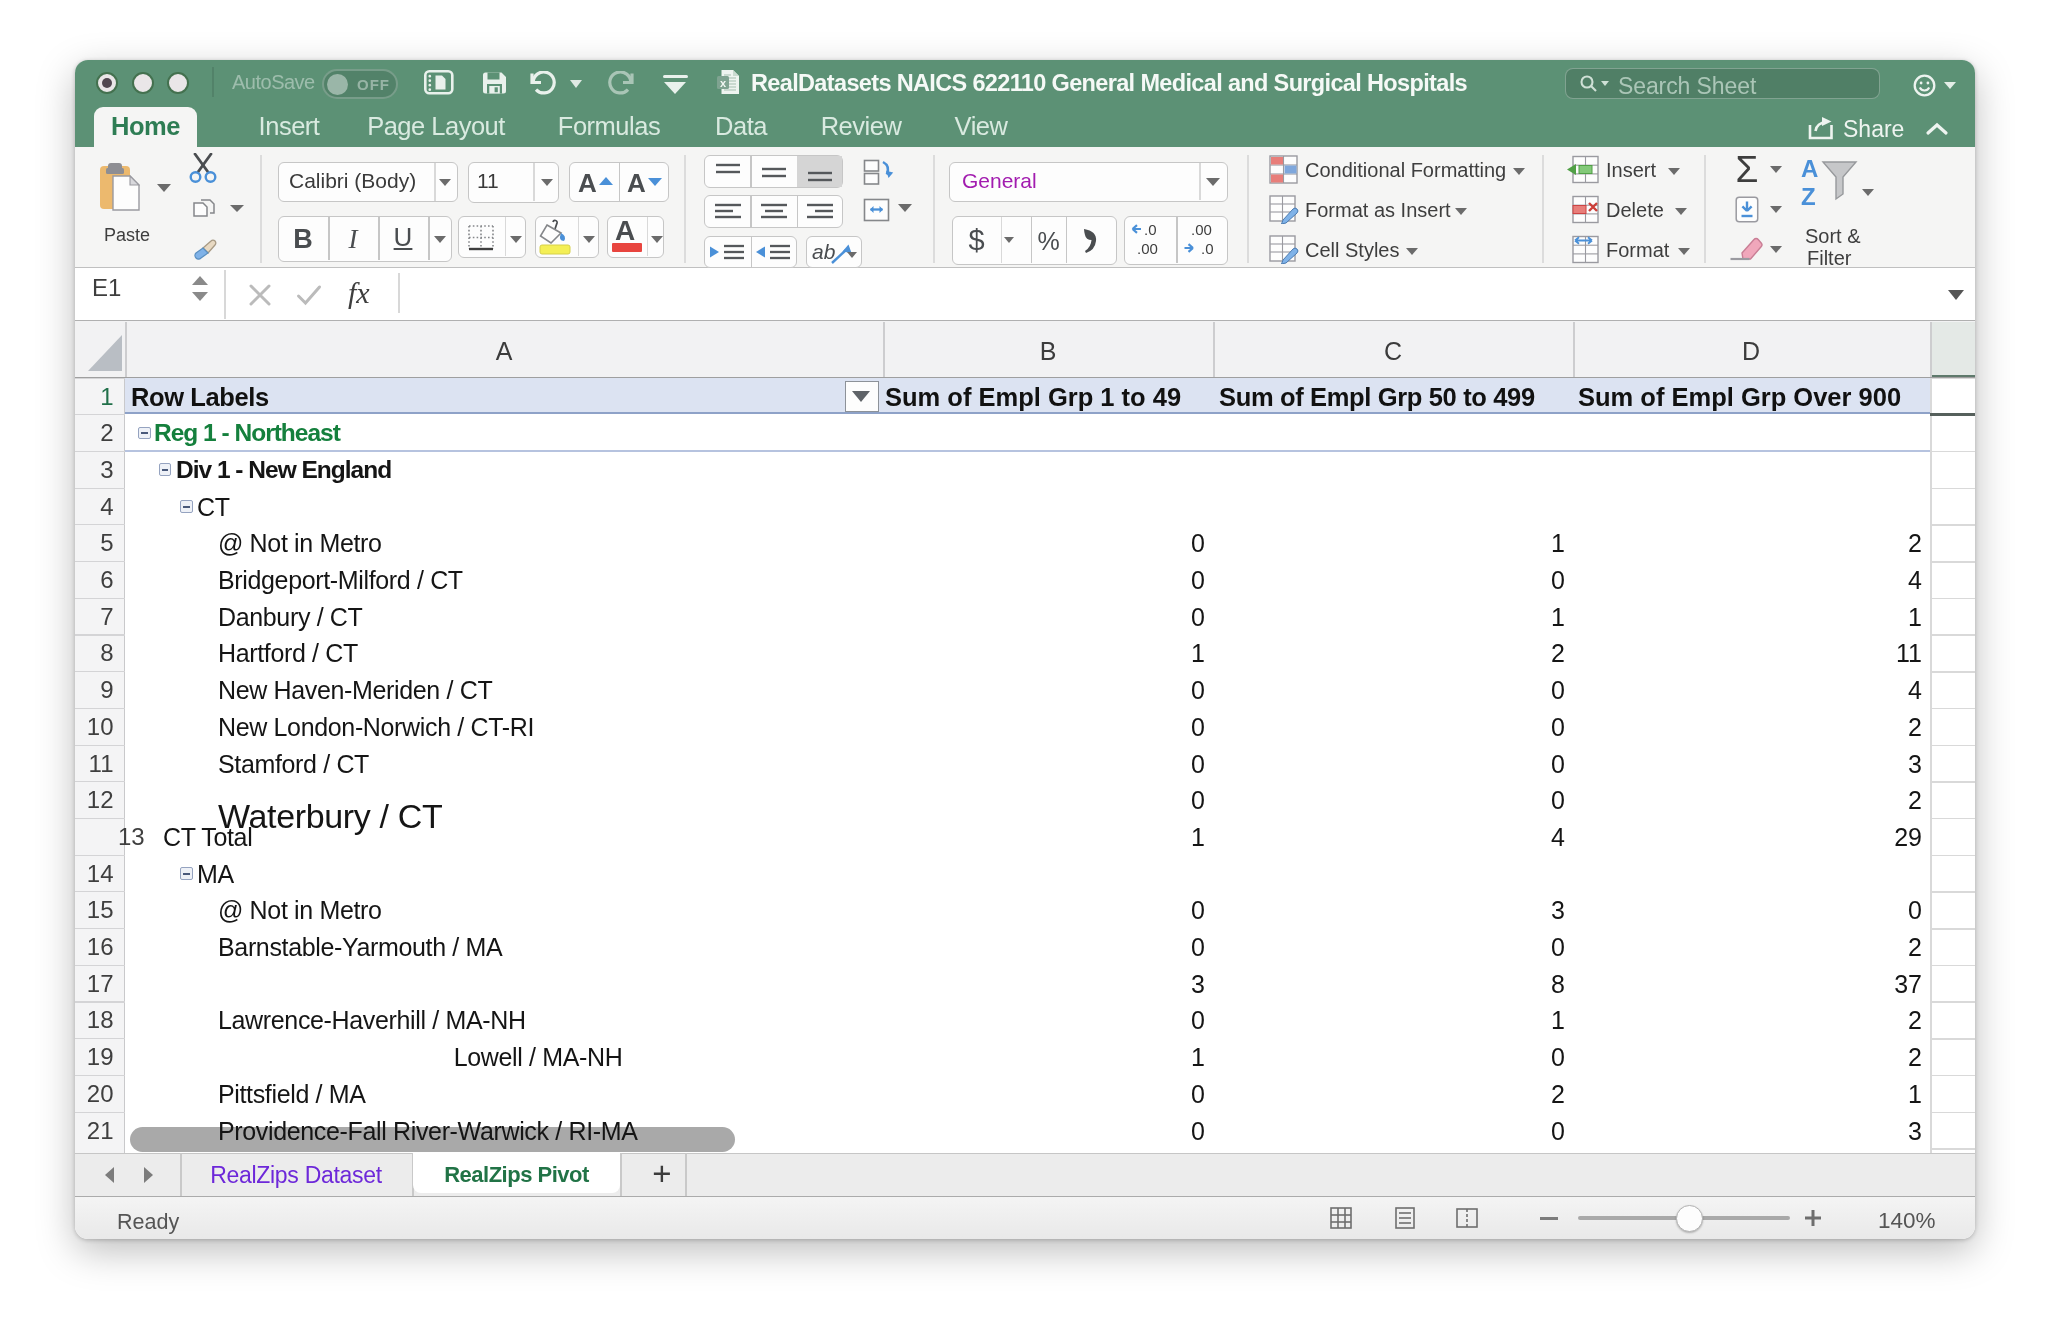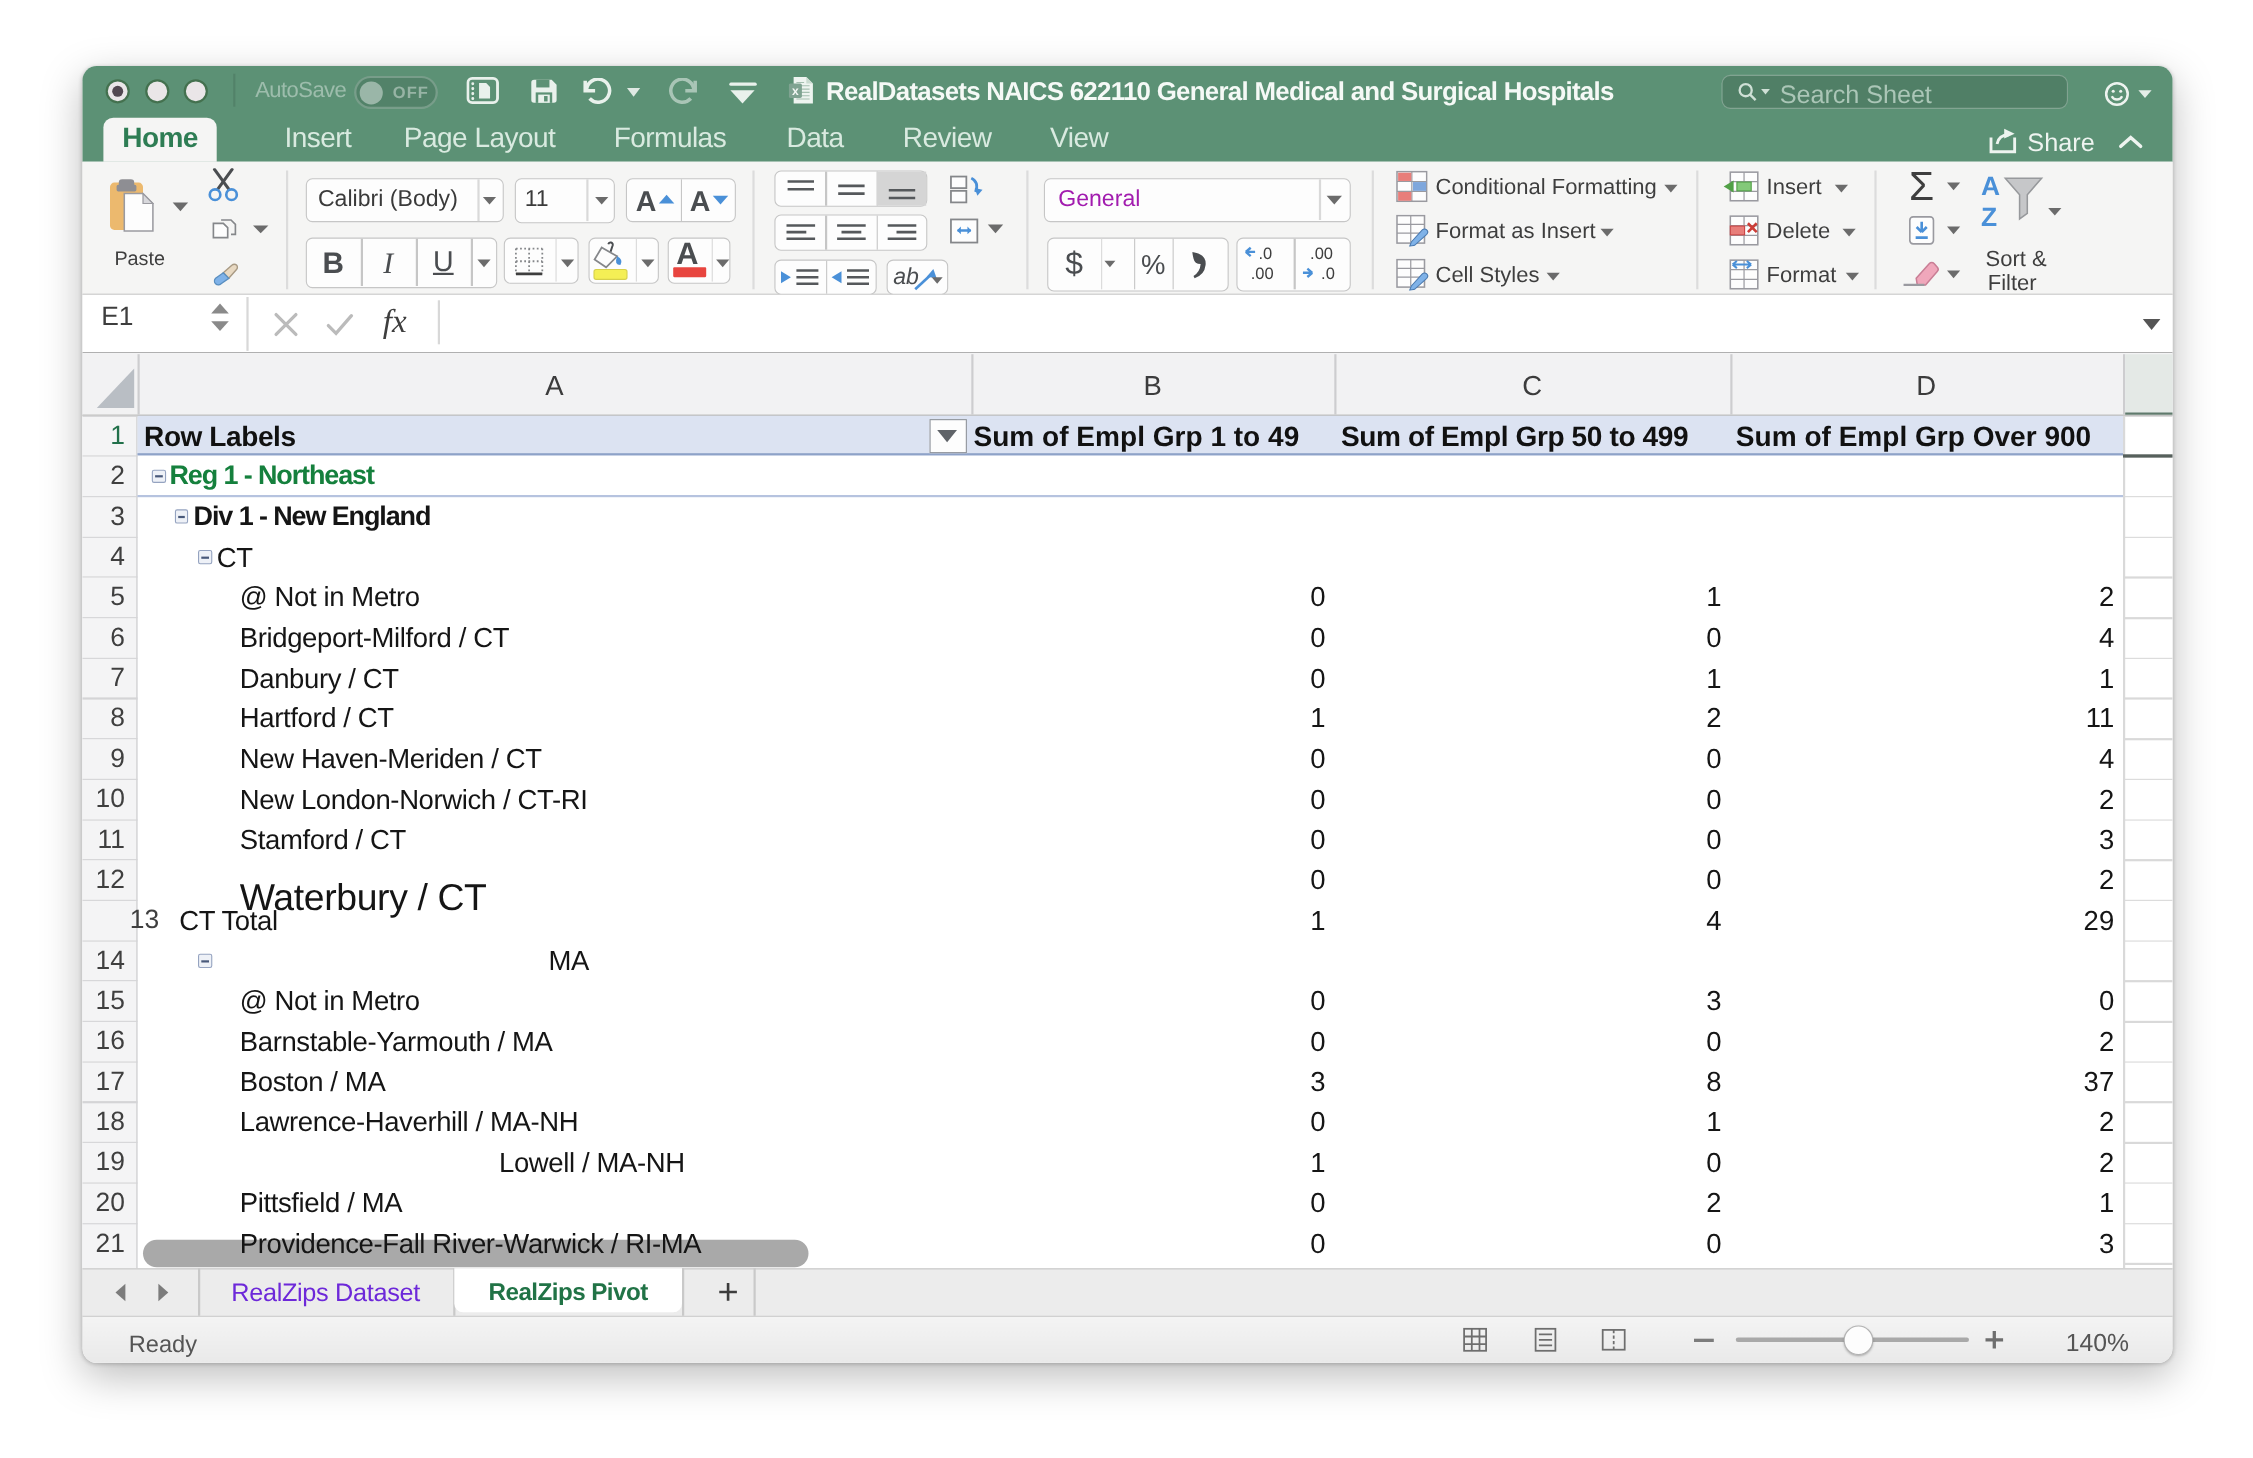--- a/index.html
+++ b/index.html
@@ -491,30 +491,29 @@
 <div class="abs" style="left:143px;top:725.2px;width:640px;height:30px;color:#151515;font-size:34px;font-weight:400;letter-spacing:-0.35px;line-height:30px;white-space:nowrap;margin-top:16px;">Waterbury / CT</div>
 <div class="abs" style="left:910px;top:725.2px;width:220px;height:30px;text-align:right;color:#151515;font-size:25px;line-height:30px;">0</div>
 <div class="abs" style="left:1270px;top:725.2px;width:220px;height:30px;text-align:right;color:#151515;font-size:25px;line-height:30px;">0</div>
 <div class="abs" style="left:1627px;top:725.2px;width:220px;height:30px;text-align:right;color:#151515;font-size:25px;line-height:30px;">2</div>
 <div class="abs" style="left:88px;top:761.9px;width:640px;height:30px;color:#151515;font-size:25px;font-weight:400;letter-spacing:-0.35px;line-height:30px;white-space:nowrap;">CT Total</div>
 <div class="abs" style="left:910px;top:761.9px;width:220px;height:30px;text-align:right;color:#151515;font-size:25px;line-height:30px;">1</div>
 <div class="abs" style="left:1270px;top:761.9px;width:220px;height:30px;text-align:right;color:#151515;font-size:25px;line-height:30px;">4</div>
 <div class="abs" style="left:1627px;top:761.9px;width:220px;height:30px;text-align:right;color:#151515;font-size:25px;line-height:30px;">29</div>
 <div class="abs" style="left:105px;top:807.1px;width:12.5px;height:12.5px;border:1.3px solid #95a3c0;background:#eef1f7;border-radius:2px;"></div>
 <div class="abs" style="left:108px;top:812.6px;width:6.5px;height:2.2px;background:#49597a;"></div>
-<div class="abs" style="left:122px;top:798.6px;width:640px;height:30px;color:#151515;font-size:25px;font-weight:400;letter-spacing:-0.35px;line-height:30px;white-space:nowrap;text-align:center;">MA</div>
+<div class="abs" style="left:122px;top:798.6px;width:640px;height:30px;color:#151515;font-size:25px;font-weight:400;letter-spacing:-0.35px;line-height:30px;white-space:nowrap;">MA</div>
 <div class="abs" style="left:143px;top:835.3px;width:640px;height:30px;color:#151515;font-size:25px;font-weight:400;letter-spacing:-0.35px;line-height:30px;white-space:nowrap;">@ Not in Metro</div>
 <div class="abs" style="left:910px;top:835.3px;width:220px;height:30px;text-align:right;color:#151515;font-size:25px;line-height:30px;">0</div>
 <div class="abs" style="left:1270px;top:835.3px;width:220px;height:30px;text-align:right;color:#151515;font-size:25px;line-height:30px;">3</div>
 <div class="abs" style="left:1627px;top:835.3px;width:220px;height:30px;text-align:right;color:#151515;font-size:25px;line-height:30px;">0</div>
 <div class="abs" style="left:143px;top:872.0px;width:640px;height:30px;color:#151515;font-size:25px;font-weight:400;letter-spacing:-0.35px;line-height:30px;white-space:nowrap;">Barnstable-Yarmouth / MA</div>
 <div class="abs" style="left:910px;top:872.0px;width:220px;height:30px;text-align:right;color:#151515;font-size:25px;line-height:30px;">0</div>
 <div class="abs" style="left:1270px;top:872.0px;width:220px;height:30px;text-align:right;color:#151515;font-size:25px;line-height:30px;">0</div>
 <div class="abs" style="left:1627px;top:872.0px;width:220px;height:30px;text-align:right;color:#151515;font-size:25px;line-height:30px;">2</div>
-<div class="abs" style="left:143px;top:908.7px;width:640px;height:30px;color:#151515;font-size:25px;font-weight:400;letter-spacing:-0.35px;line-height:30px;white-space:nowrap;">Boston / MA</div>
 <div class="abs" style="left:910px;top:908.7px;width:220px;height:30px;text-align:right;color:#151515;font-size:25px;line-height:30px;">3</div>
 <div class="abs" style="left:1270px;top:908.7px;width:220px;height:30px;text-align:right;color:#151515;font-size:25px;line-height:30px;">8</div>
 <div class="abs" style="left:1627px;top:908.7px;width:220px;height:30px;text-align:right;color:#151515;font-size:25px;line-height:30px;">37</div>
 <div class="abs" style="left:143px;top:945.4px;width:640px;height:30px;color:#151515;font-size:25px;font-weight:400;letter-spacing:-0.35px;line-height:30px;white-space:nowrap;">Lawrence-Haverhill / MA-NH</div>
 <div class="abs" style="left:910px;top:945.4px;width:220px;height:30px;text-align:right;color:#151515;font-size:25px;line-height:30px;">0</div>
 <div class="abs" style="left:1270px;top:945.4px;width:220px;height:30px;text-align:right;color:#151515;font-size:25px;line-height:30px;">1</div>
 <div class="abs" style="left:1627px;top:945.4px;width:220px;height:30px;text-align:right;color:#151515;font-size:25px;line-height:30px;">2</div>
 <div class="abs" style="left:143px;top:982.1px;width:640px;height:30px;color:#151515;font-size:25px;font-weight:400;letter-spacing:-0.35px;line-height:30px;white-space:nowrap;text-align:center;">Lowell / MA-NH</div>
 <div class="abs" style="left:910px;top:982.1px;width:220px;height:30px;text-align:right;color:#151515;font-size:25px;line-height:30px;">1</div>
 <div class="abs" style="left:1270px;top:982.1px;width:220px;height:30px;text-align:right;color:#151515;font-size:25px;line-height:30px;">0</div>

